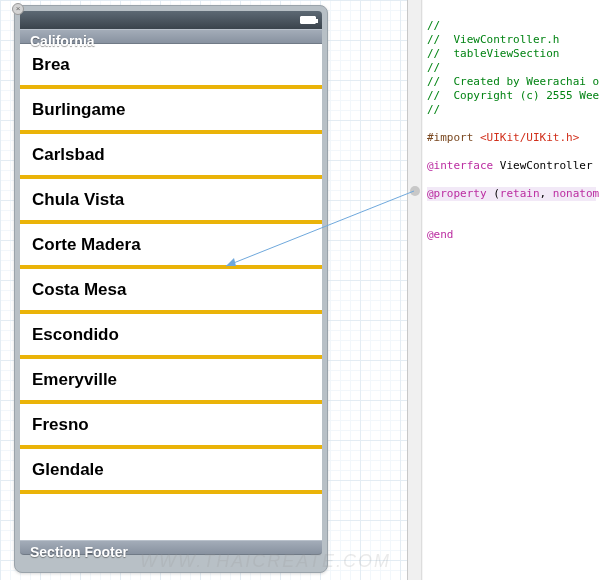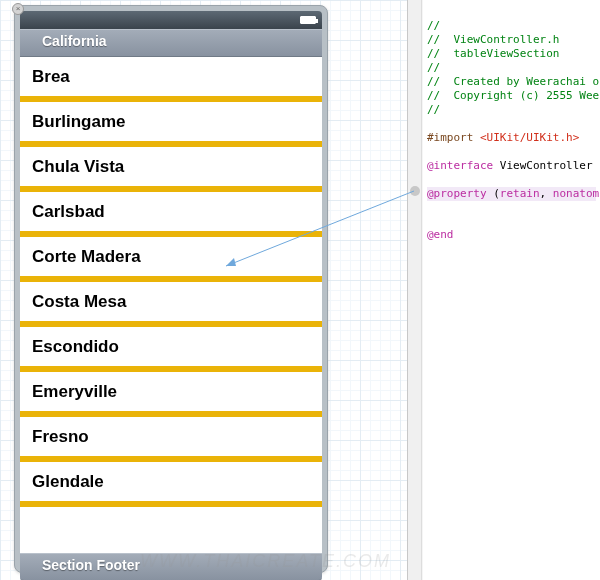--- a/index.html
+++ b/index.html
@@ -77,43 +77,43 @@
       width: 2px;
       height: 4px;
       background: #fff;
     }
     .battery-fill {
       width: 100%;
       height: 100%;
       background: #fff;
     }
     .section-header, .section-footer {
-      height: 28px;
+      height: 15px;
       background: linear-gradient(#a3acb8, #8892a0);
       border-top: 1px solid #b9c1cb;
       border-bottom: 1px solid #707a86;
       color: #fff;
       font-size: 14px;
       font-weight: bold;
-      padding: 0 22px;
+      padding: 0 10px;
       line-height: 22px;
       text-shadow: 0 1px 1px rgba(0,0,0,0.4);
     }
     .section-footer {
       border-bottom-left-radius: 4px;
       border-bottom-right-radius: 4px;
     }
     .table-view {
       background: #fff;
       height: 496px;
       overflow: hidden;
     }
     .table-cell {
       height: 45px;
-      border-bottom: 6px solid #eab308;
+      border-bottom: 4px solid #eab308;
       padding: 0 12px;
       display: flex;
       align-items: center;
       font-size: 17px;
       font-weight: bold;
       color: #000;
     }
     .divider {
       position: absolute;
       left: 407px;
@@ -187,22 +187,22 @@
     <div class="close-dot">×</div>
     <div class="status-bar">
       <div class="battery">
           <div class="battery-fill"></div>
         </div>
     </div>
     <div class="section-header">California</div>
     <div class="table-view">
       <div class="table-cell">Brea</div>
       <div class="table-cell">Burlingame</div>
+      <div class="table-cell">Carlsbad</div>
       <div class="table-cell">Chula Vista</div>
-      <div class="table-cell">Carlsbad</div>
       <div class="table-cell">Corte Madera</div>
       <div class="table-cell">Costa Mesa</div>
       <div class="table-cell">Escondido</div>
       <div class="table-cell">Emeryville</div>
       <div class="table-cell">Fresno</div>
       <div class="table-cell">Glendale</div>
     </div>
     <div class="section-footer">Section Footer</div>
   </div>
 </div>

